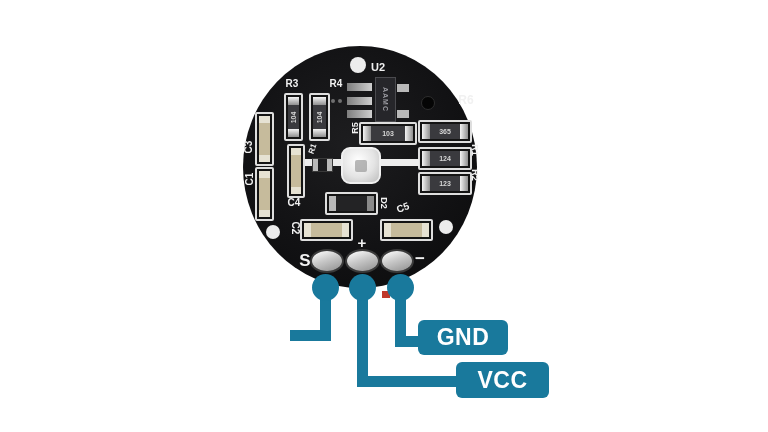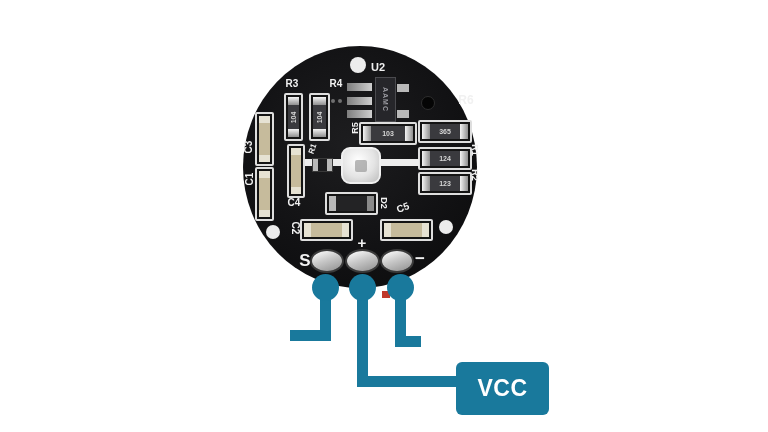--- a/index.html
+++ b/index.html
@@ -185,16 +185,17 @@
 
   <div class="conn" style="left:320px;top:284px;width:11px;height:57px;"></div>
   <div class="conn" style="left:290px;top:330px;width:41px;height:11px;"></div>
 
   <div class="conn" style="left:357px;top:284px;width:11px;height:103px;"></div>
   <div class="conn" style="left:357px;top:376px;width:101px;height:11px;"></div>
 
   <div class="conn" style="left:395px;top:284px;width:11px;height:63px;"></div>
   <div class="conn" style="left:395px;top:336px;width:26px;height:11px;"></div>
 
-  <div class="pinbox" style="left:456px;top:362px;width:93px;height:53px;">VCC</div>
+  <div class="pinbox" style="left:418px;top:320px;width:90px;height:35px;">GND</div>
+  <div class="pinbox" style="left:456px;top:362px;width:93px;height:36px;">VCC</div>
 
 
 </div>
 
 </body></html>

